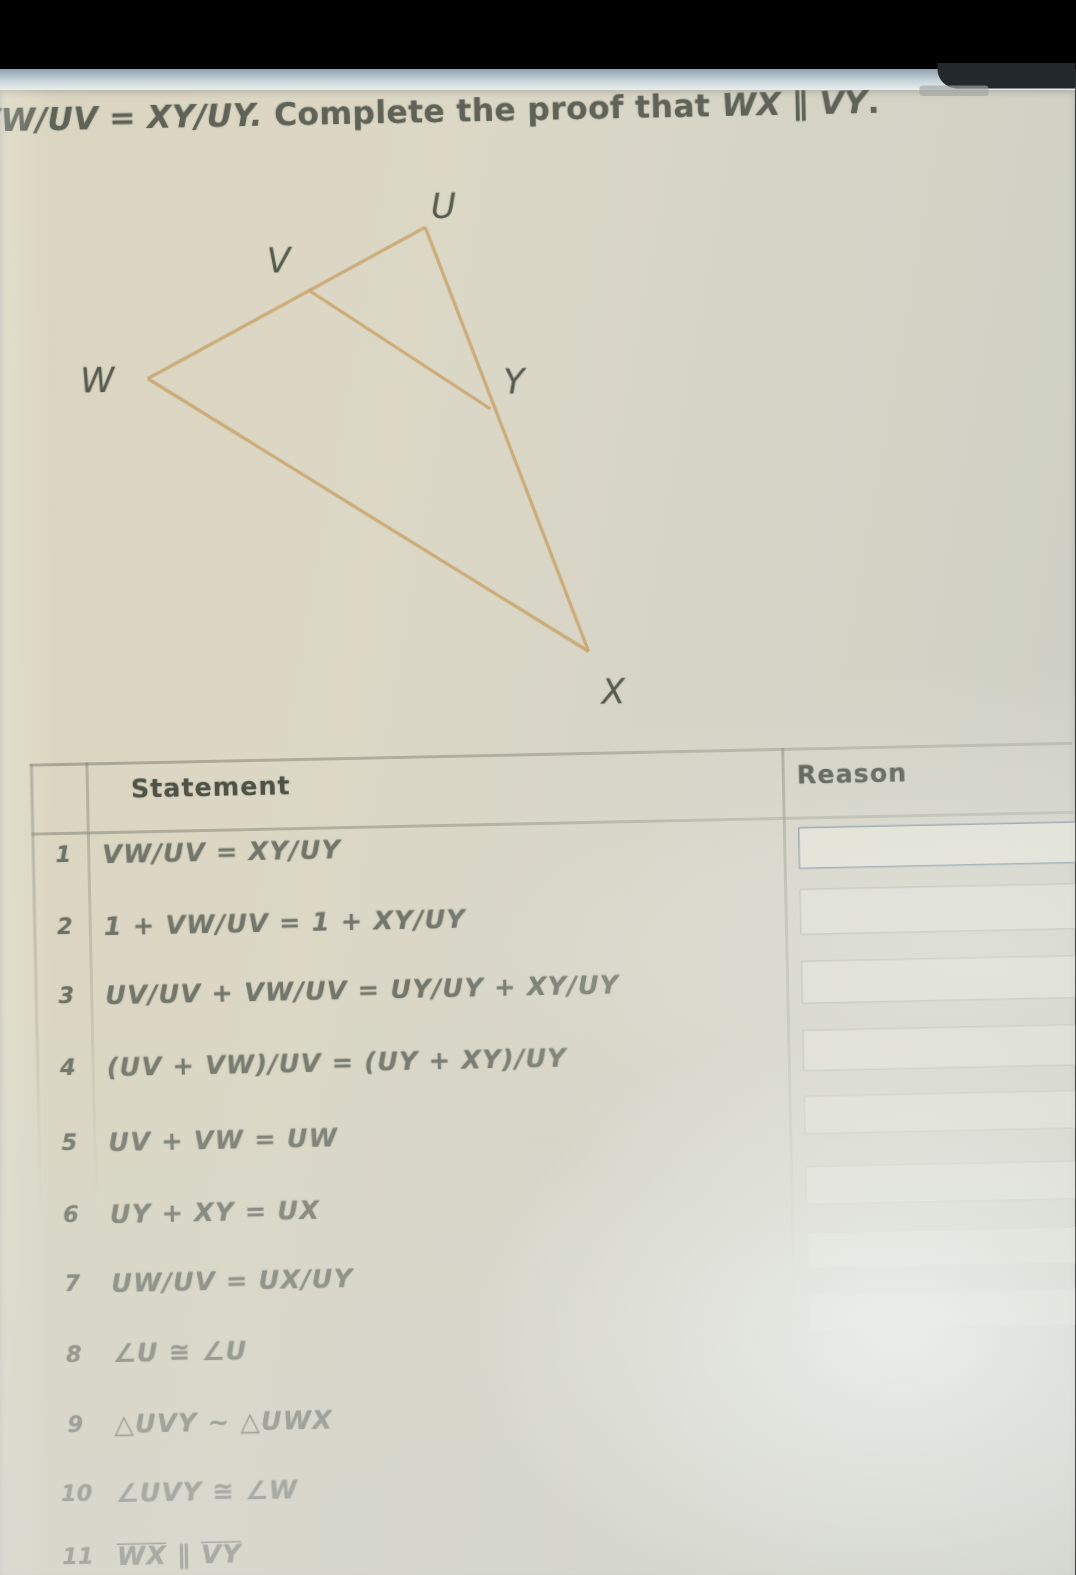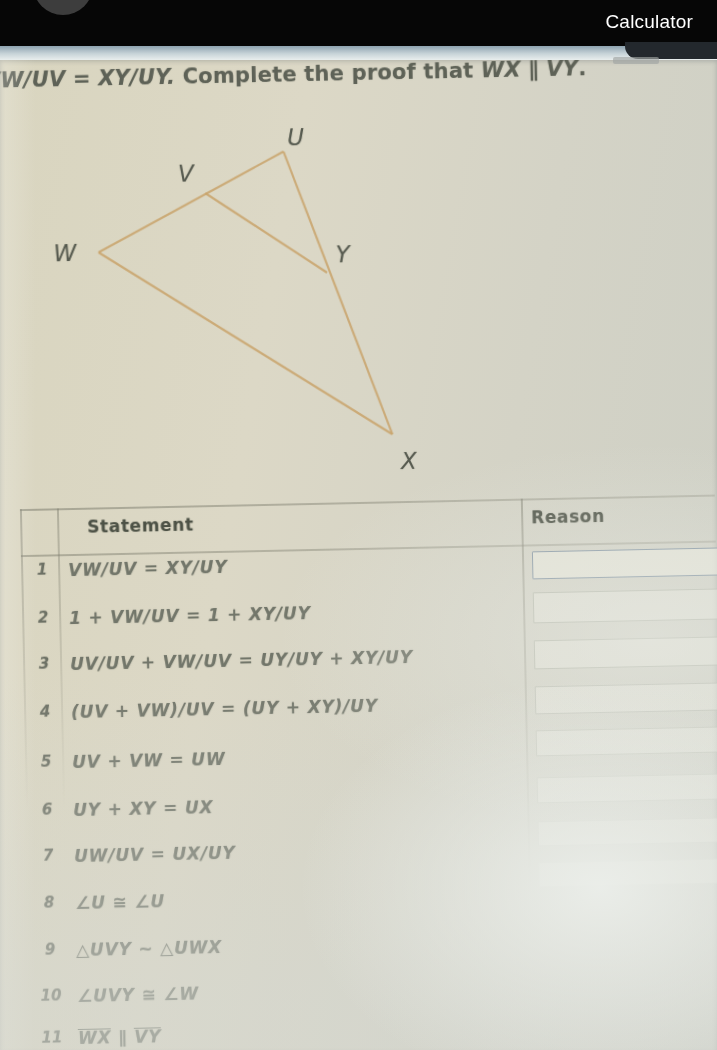--- a/index.html
+++ b/index.html
@@ -135,24 +135,20 @@
   .rb5 { top: 676px; height: 26px; border-color: rgba(140,146,132,0.34); }
   .rb6 { top: 723px; height: 26px; border-color: rgba(140,146,132,0.26); }
   .rb7 { top: 767px; height: 25px; border-color: rgba(140,146,132,0.18); }
   .rb8 { top: 808px; height: 25px; border-color: rgba(140,146,132,0.12); }
 </style>
 </head>
 <body>
 
 <div id="root">
 
-  <div class="topbar">
-    <div class="punch-hole"></div>
-    <button class="calc-btn">Calculator</button>
-  </div>
 
   <div class="corner-tab"></div>
   <div class="edge-strip"></div>
   <div class="edge-chip"></div>
 
   <div class="photo">
     <div class="tilt">
 
       <div class="prompt">
         <span class="math">VW/UV = XY/UY.</span><span> Complete the proof that </span><span class="math ovl">WX</span> <span class="math">∥</span> <span class="math ovl">VY</span><span>.</span>

